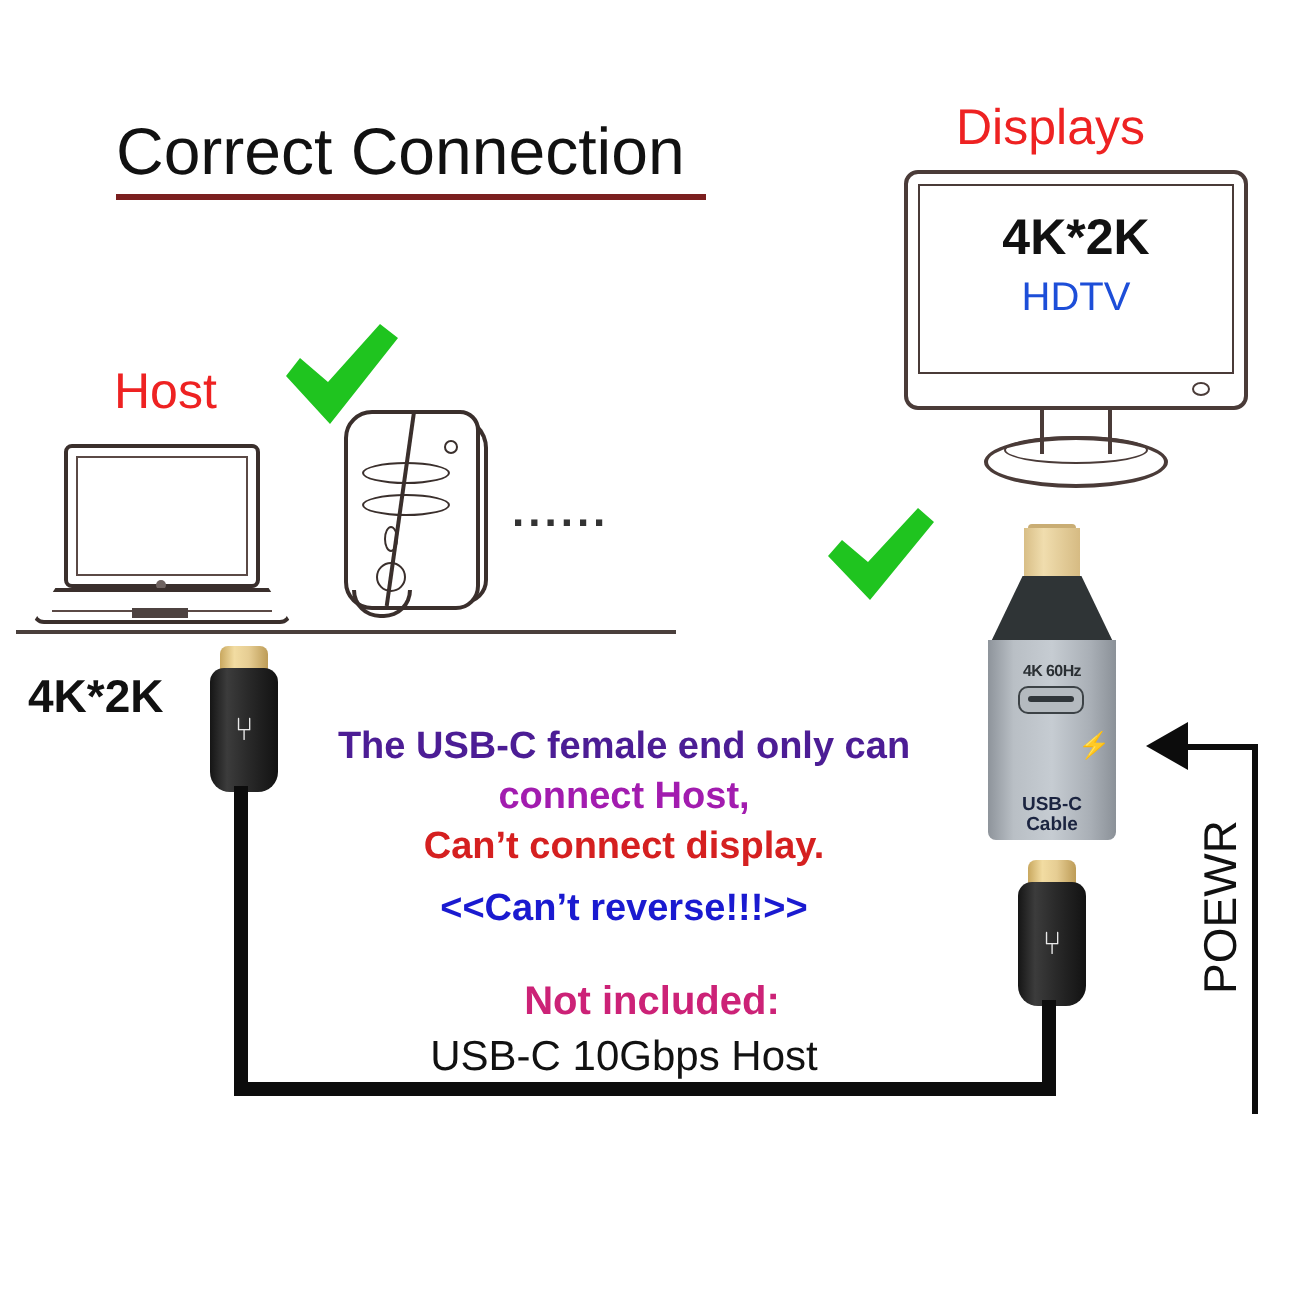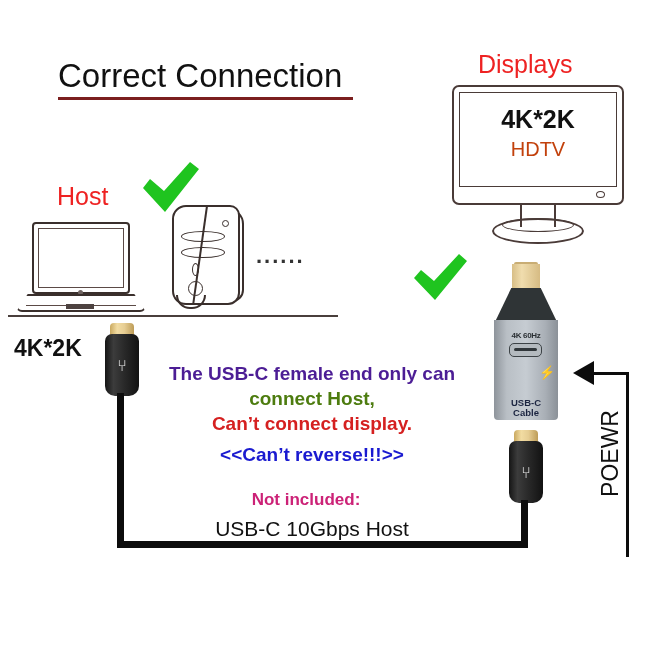--- a/index.html
+++ b/index.html
@@ -109,21 +109,21 @@
     font-size: 25px;
     font-weight: bold;
     color: #111111;
   }
   #monitor-sub {
     left: 452px; top: 138px;
     width: 172px;
     text-align: center;
     font-size: 20px;
     font-weight: 400;
-    color: #c2410c;
+    color: #1d4ed8;
   }
 
   
   #laptop-lid {
     left: 32px; top: 222px;
     width: 98px; height: 72px;
     border: 2.4px solid #3a2f2c;
     border-radius: 4px;
     box-sizing: border-box;
   }
@@ -247,24 +247,24 @@
   #check-host { left: 140px; top: 160px; }
   #check-display { left: 412px; top: 252px; }
 
   
   .ctext {
     width: 330px;
     text-align: center;
     white-space: nowrap;
   }
   #warn1 { left: 147px; top: 363px; font-size: 19px; font-weight: bold; color: #4c1d95; }
-  #warn2 { left: 147px; top: 388px; font-size: 19px; font-weight: bold; color: #4d7c0f; }
+  #warn2 { left: 147px; top: 388px; font-size: 19px; font-weight: bold; color: #a21caf; }
   #warn3 { left: 147px; top: 413px; font-size: 19px; font-weight: bold; color: #d52020; }
   #warn4 { left: 147px; top: 444px; font-size: 19px; font-weight: bold; color: #1a1ad0; }
-  #notinc { left: 141px; top: 490px; font-size: 17px; font-weight: bold; color: #cc2277; }
+  #notinc { left: 161px; top: 490px; font-size: 20px; font-weight: bold; color: #cc2277; }
   #cablename { left: 147px; top: 517px; font-size: 21px; font-weight: 400; color: #111111; }
 
   
   #hdmi-gold {
     left: 512px; top: 264px;
     width: 28px; height: 26px;
     background: linear-gradient(90deg,#d8be86 0%,#f0ddae 35%,#d6bb83 100%);
   }
   #hdmi-gold-top {
     left: 514px; top: 262px;

